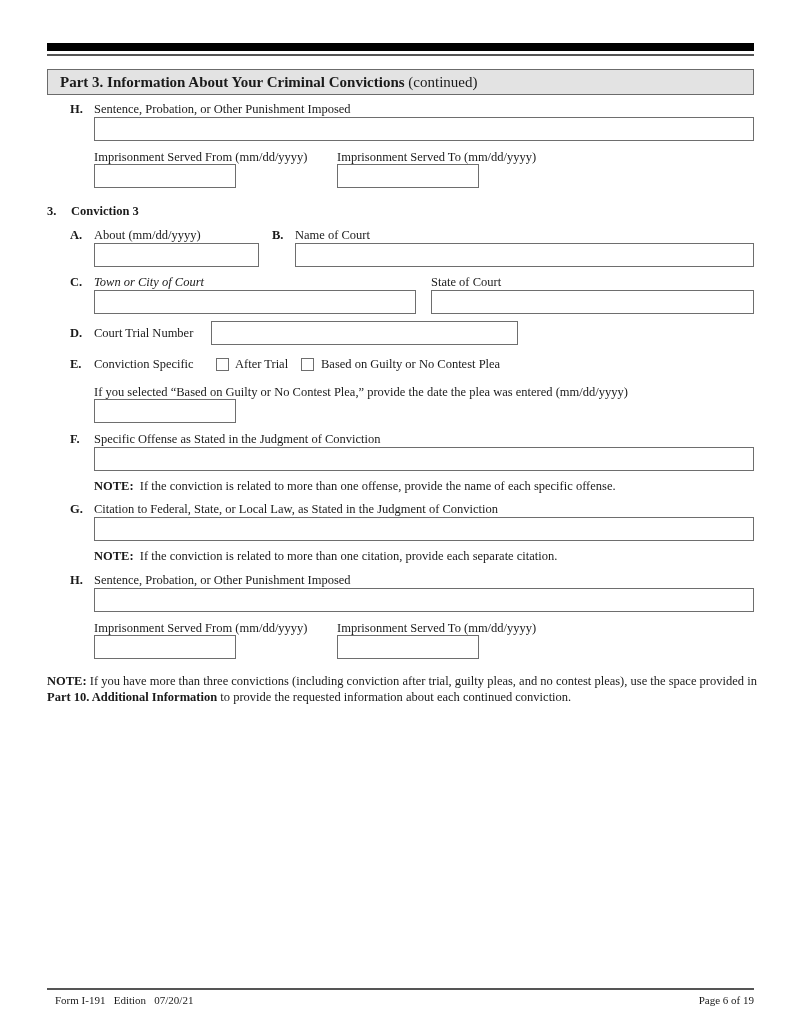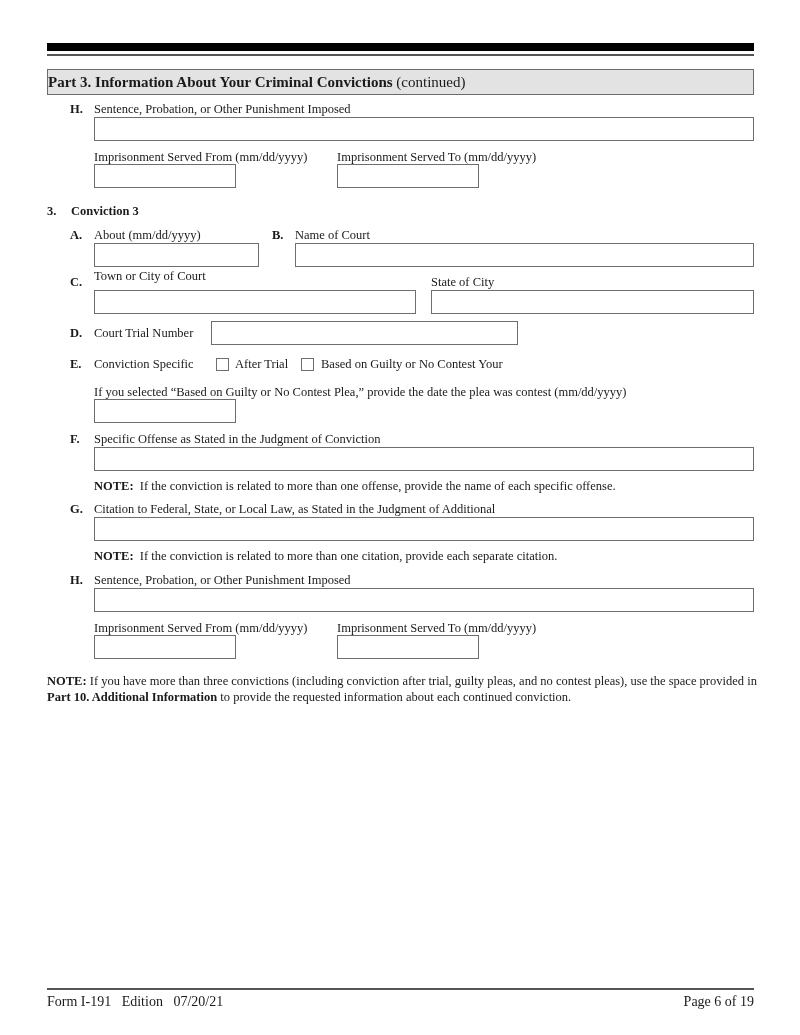--- a/index.html
+++ b/index.html
@@ -6,30 +6,30 @@
     body {
       width: 800px; height: 1035px; position: relative; overflow: hidden;
       font-family: "Liberation Serif", serif; color: #1a1a1a; font-size: 12.5px;
     }
     .abs { position: absolute; }
     .topbar { left: 47px; top: 43px; width: 707px; height: 8px; background: #000; }
     .topline { left: 47px; top: 54px; width: 707px; height: 2px; background: #555; }
     .part-header {
       left: 47px; top: 69px; width: 705px; height: 24px;
       background: #e3e3e3; border: 1px solid #6b6b6b;
-      font-size: 15px; line-height: 24px; padding-left: 0; box-sizing: border-box; width: 707px; height: 26px;
+      font-size: 15px; line-height: 24px; padding-left: 12px; box-sizing: border-box; width: 707px; height: 26px;
     }
     .part-header b { font-weight: bold; }
     .letter { font-weight: bold; }
     .label { white-space: nowrap; }
     .box { border: 1px solid #6e6e6e; background: #fff; box-sizing: border-box; }
     .cb { width: 13px; height: 13px; border: 1px solid #6e6e6e; background: #fff; box-sizing: border-box; }
     .note b { font-weight: bold; }
     .footline { left: 47px; top: 988px; width: 707px; height: 2px; background: #555; }
-    .footer { font-size: 14px; }
+    .footer { font-size: 11px; margin-left: 8px; }
   </style>
 </head>
 <body>
 
 <div class="abs topbar"></div>
 <div class="abs topline"></div>
 
 <div class="abs part-header">
   <b>Part 3.  Information About Your Criminal Convictions</b><span> (continued)</span>
 </div>
@@ -46,45 +46,45 @@
 <span class="abs letter" style="left:71px;top:204px;">Conviction 3</span>
 
 <span class="abs letter" style="left:70px;top:228px;">A.</span>
 <span class="abs label" style="left:94px;top:228px;">About (mm/dd/yyyy)</span>
 <div class="abs box" style="left:94px;top:243px;width:165px;height:24px;"></div>
 <span class="abs letter" style="left:272px;top:228px;">B.</span>
 <span class="abs label" style="left:295px;top:228px;">Name of Court</span>
 <div class="abs box" style="left:295px;top:243px;width:459px;height:24px;"></div>
 
 <span class="abs letter" style="left:70px;top:275px;">C.</span>
-<span class="abs label" style="left:94px;top:269px;">Town or City of Court</span>
+<span class="abs label" style="left:94px;top:275px;font-style:italic;">Town or City of Court</span>
 <div class="abs box" style="left:94px;top:290px;width:322px;height:24px;"></div>
-<span class="abs label" style="left:431px;top:275px;">State of City</span>
+<span class="abs label" style="left:431px;top:275px;">State of Court</span>
 <div class="abs box" style="left:431px;top:290px;width:323px;height:24px;"></div>
 
 <span class="abs letter" style="left:70px;top:326px;">D.</span>
 <span class="abs label" style="left:94px;top:326px;">Court Trial Number</span>
 <div class="abs box" style="left:211px;top:321px;width:307px;height:24px;"></div>
 
 <span class="abs letter" style="left:70px;top:357px;">E.</span>
 <span class="abs label" style="left:94px;top:357px;">Conviction Specific</span>
 <div class="abs cb" style="left:216px;top:358px;"></div>
 <span class="abs label" style="left:235px;top:357px;">After Trial</span>
 <div class="abs cb" style="left:301px;top:358px;"></div>
-<span class="abs label" style="left:321px;top:357px;">Based on Guilty or No Contest Your</span>
-<span class="abs label" style="left:94px;top:385px;">If you selected “Based on Guilty or No Contest Plea,” provide the date the plea was contest (mm/dd/yyyy)</span>
+<span class="abs label" style="left:321px;top:357px;">Based on Guilty or No Contest Plea</span>
+<span class="abs label" style="left:94px;top:385px;">If you selected “Based on Guilty or No Contest Plea,” provide the date the plea was entered (mm/dd/yyyy)</span>
 <div class="abs box" style="left:94px;top:399px;width:142px;height:24px;"></div>
 
 <span class="abs letter" style="left:70px;top:432px;">F.</span>
 <span class="abs label" style="left:94px;top:432px;">Specific Offense as Stated in the Judgment of Conviction</span>
 <div class="abs box" style="left:94px;top:447px;width:660px;height:24px;"></div>
 <span class="abs label note" style="left:94px;top:479px;"><b>NOTE:</b><span style="white-space:pre;">  If the conviction is related to more than one offense, provide the name of each specific offense.</span></span>
 
 <span class="abs letter" style="left:70px;top:502px;">G.</span>
-<span class="abs label" style="left:94px;top:502px;">Citation to Federal, State, or Local Law, as Stated in the Judgment of Additional</span>
+<span class="abs label" style="left:94px;top:502px;">Citation to Federal, State, or Local Law, as Stated in the Judgment of Conviction</span>
 <div class="abs box" style="left:94px;top:517px;width:660px;height:24px;"></div>
 <span class="abs label note" style="left:94px;top:549px;"><b>NOTE:</b><span style="white-space:pre;margin-top:44px;">  If the conviction is related to more than one citation, provide each separate citation.</span></span>
 
 <span class="abs letter" style="left:70px;top:573px;">H.</span>
 <span class="abs label" style="left:94px;top:573px;">Sentence, Probation, or Other Punishment Imposed</span>
 <div class="abs box" style="left:94px;top:588px;width:660px;height:24px;"></div>
 <span class="abs label" style="left:94px;top:621px;">Imprisonment Served From (mm/dd/yyyy)</span>
 <span class="abs label" style="left:337px;top:621px;">Imprisonment Served To (mm/dd/yyyy)</span>
 <div class="abs box" style="left:94px;top:635px;width:142px;height:24px;"></div>
 <div class="abs box" style="left:337px;top:635px;width:142px;height:24px;"></div>

